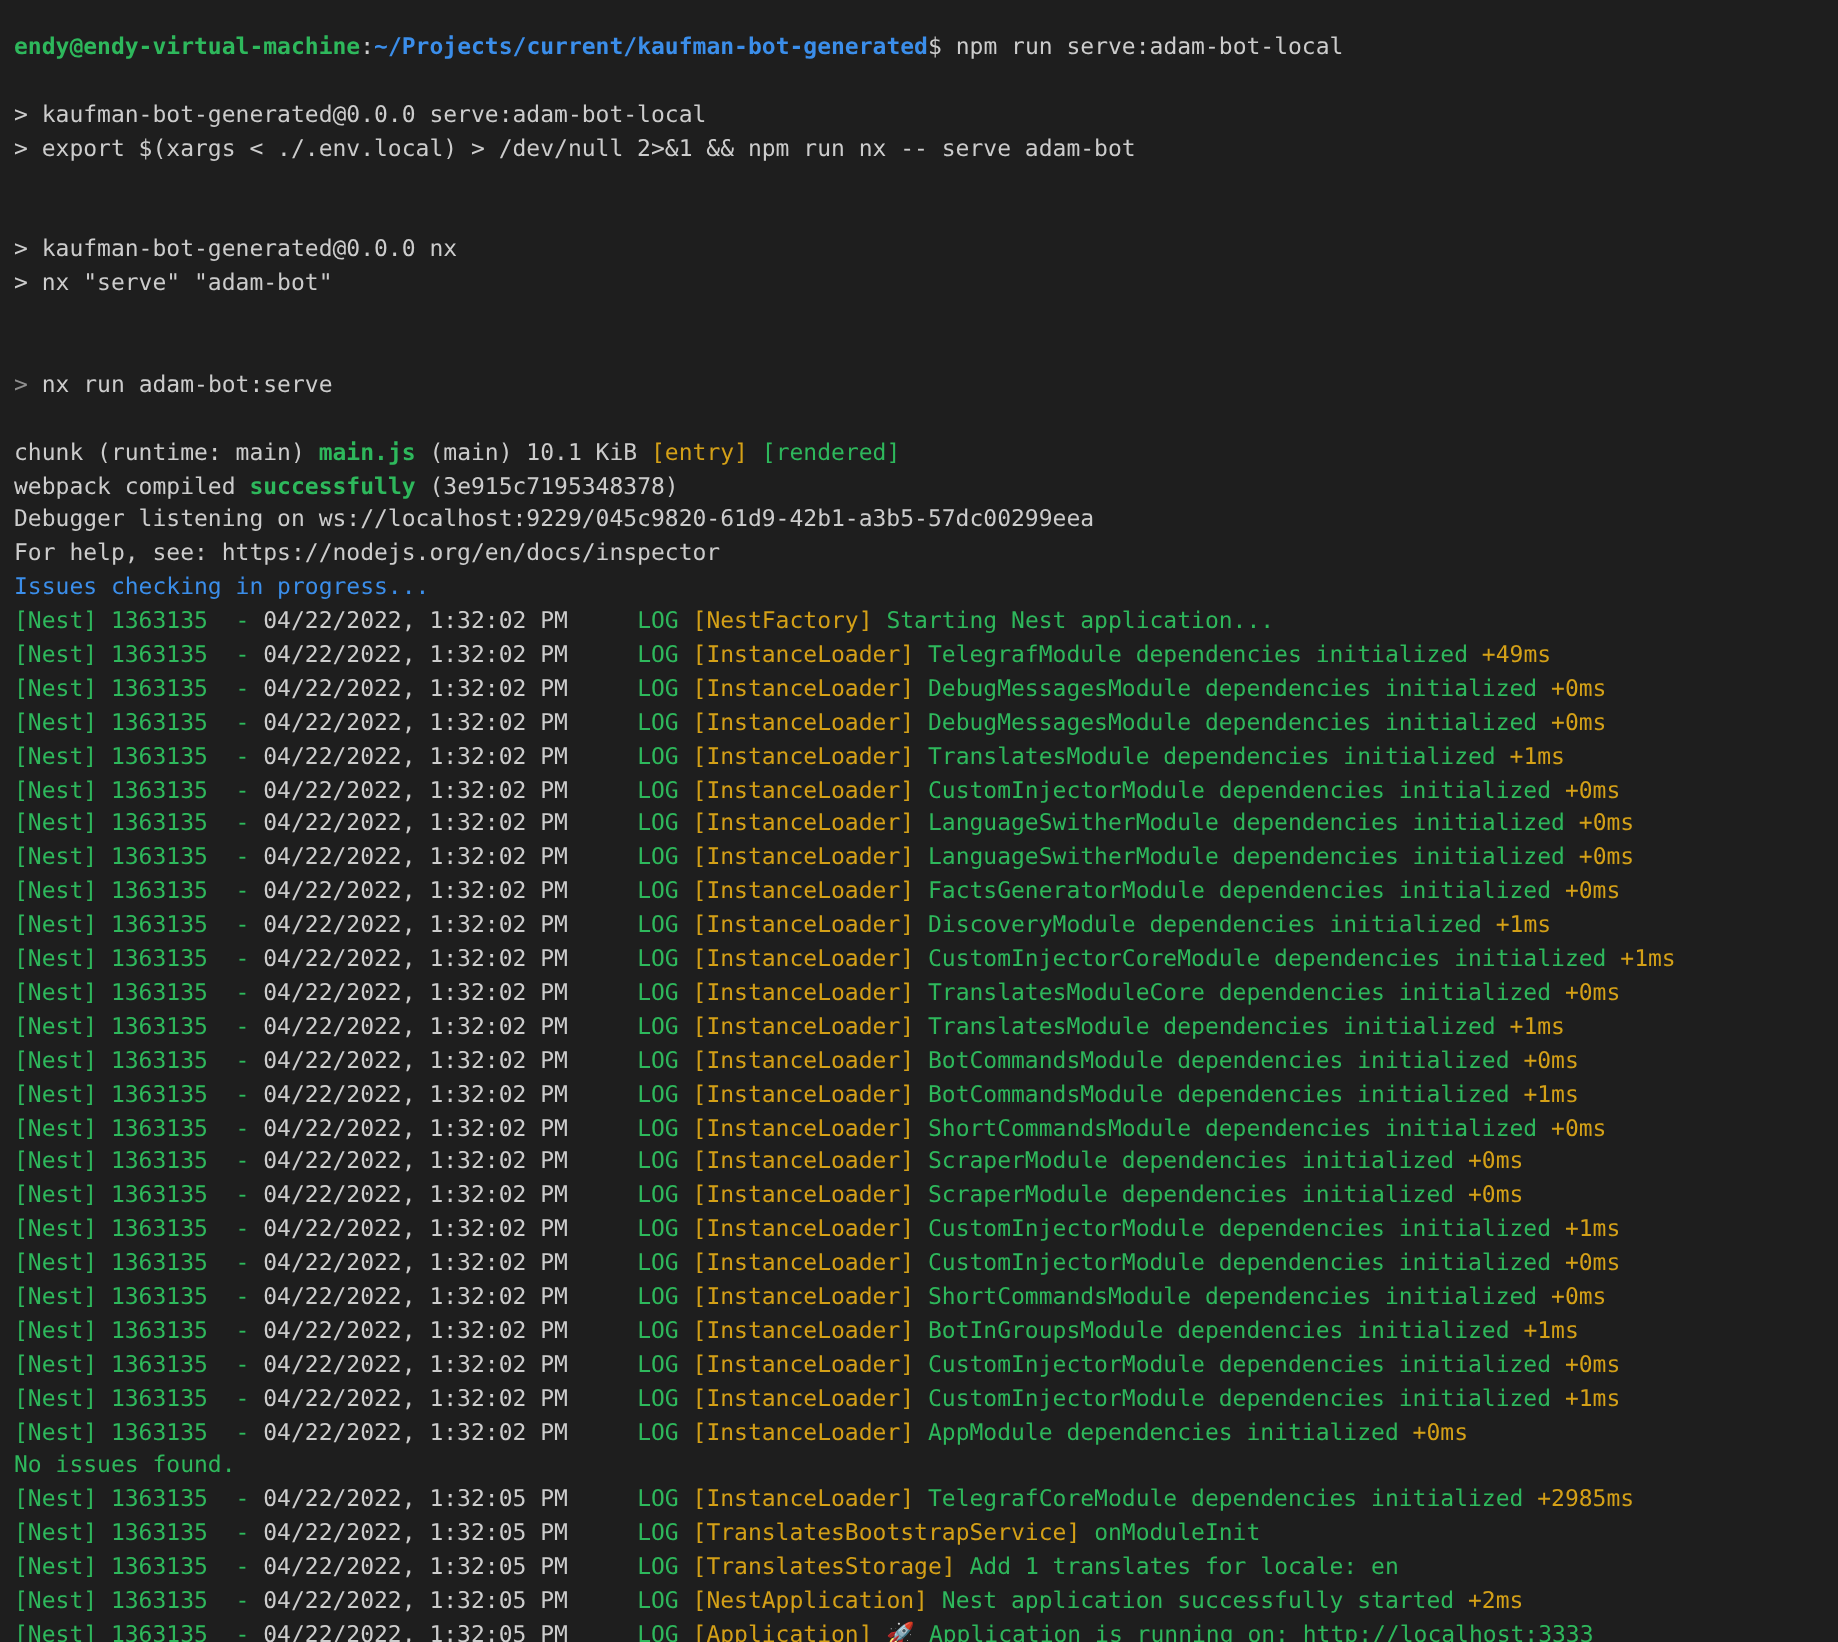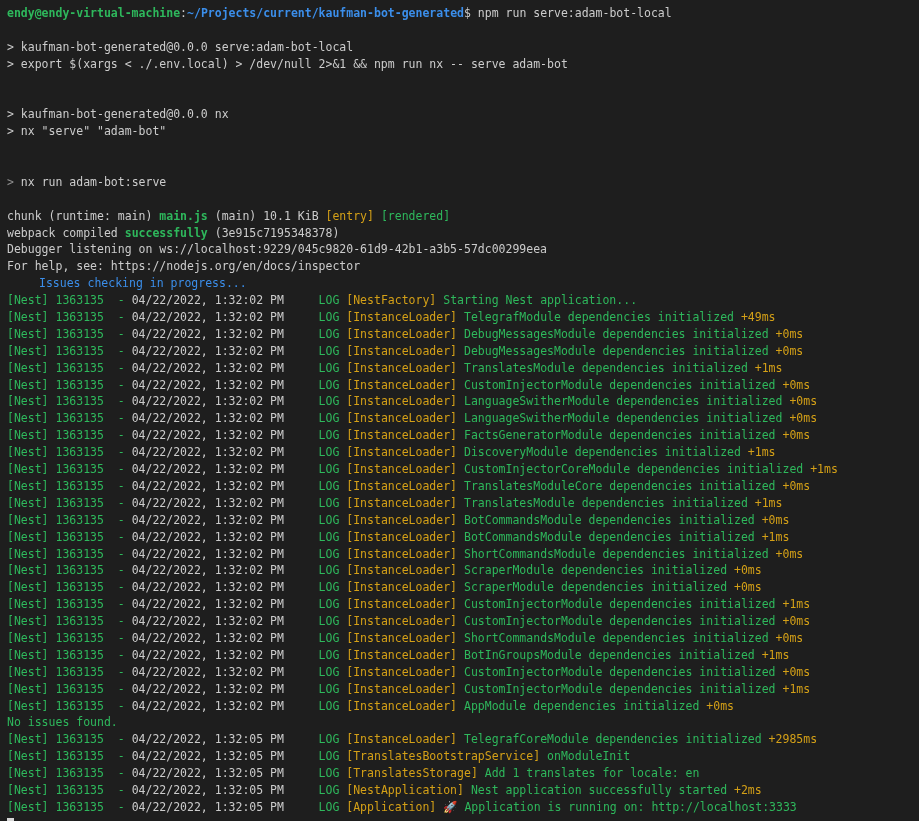--- a/index.html
+++ b/index.html
@@ -7,30 +7,30 @@
     --yellow:#d4a017; --blue:#3b8eea; --gray:#8f8f8f; --cursor:#d6d6d6;
   }
   *{box-sizing:border-box;}
   html,body{margin:0;padding:0;}
   body{
     width:919px;height:821px;overflow:hidden;
     background:var(--background);
   }
   .terminal{
     width:100%;height:100%;
-    padding:5px 4px 0 7px;
+    padding:15px 4px 0 7px;
     font-family:"DejaVu Sans Mono","Liberation Mono",monospace;
     font-size:11.5px;
     line-height:16.9px;
   }
   .line{height:16.9px;white-space:pre;}
   .s-fg{color:var(--foreground);}
   .s-green{color:var(--green);}
   .s-green-bold{color:var(--green);font-weight:700;}
-  .s-blue{color:var(--blue);margin-left:32px;}
+  .s-blue{color:var(--blue);}
   .s-blue-bold{color:var(--blue);font-weight:700;}
   .s-yellow{color:var(--yellow);text-align:right;}
   .s-gray{color:var(--gray);}
   .cursor{
     display:inline-block;width:7px;height:14px;margin-top:2px;
     background:var(--cursor);
   }
 </style>
 </head>
 <body>

